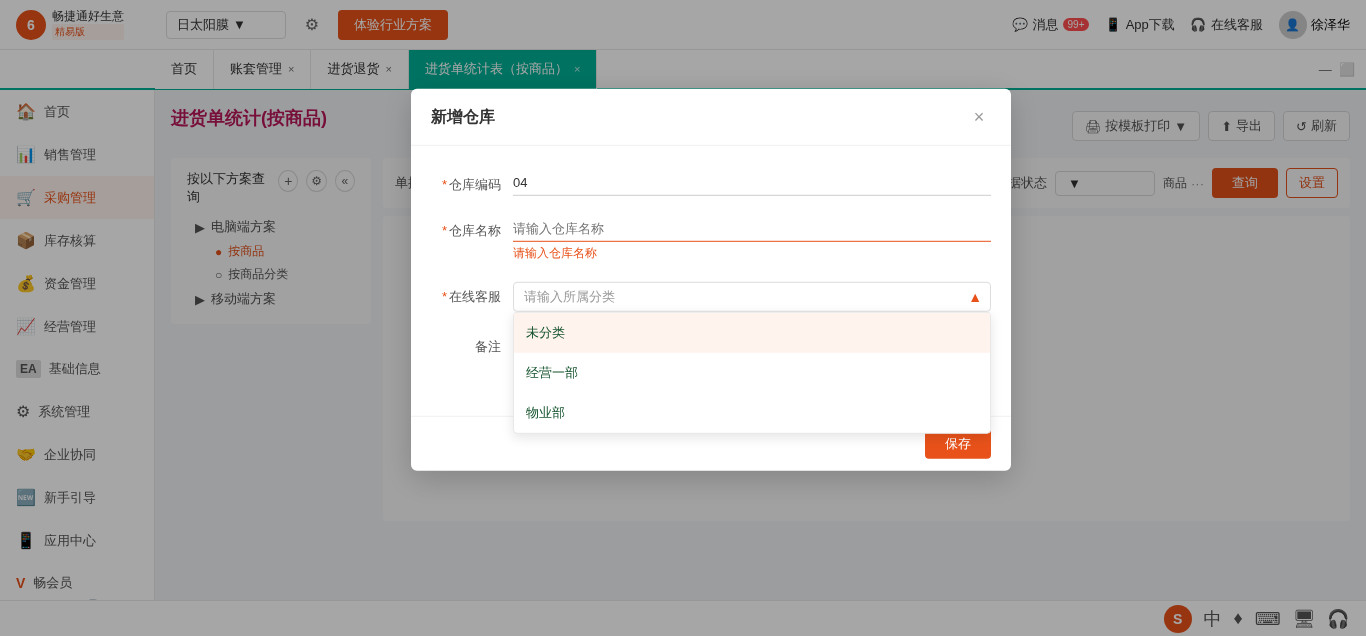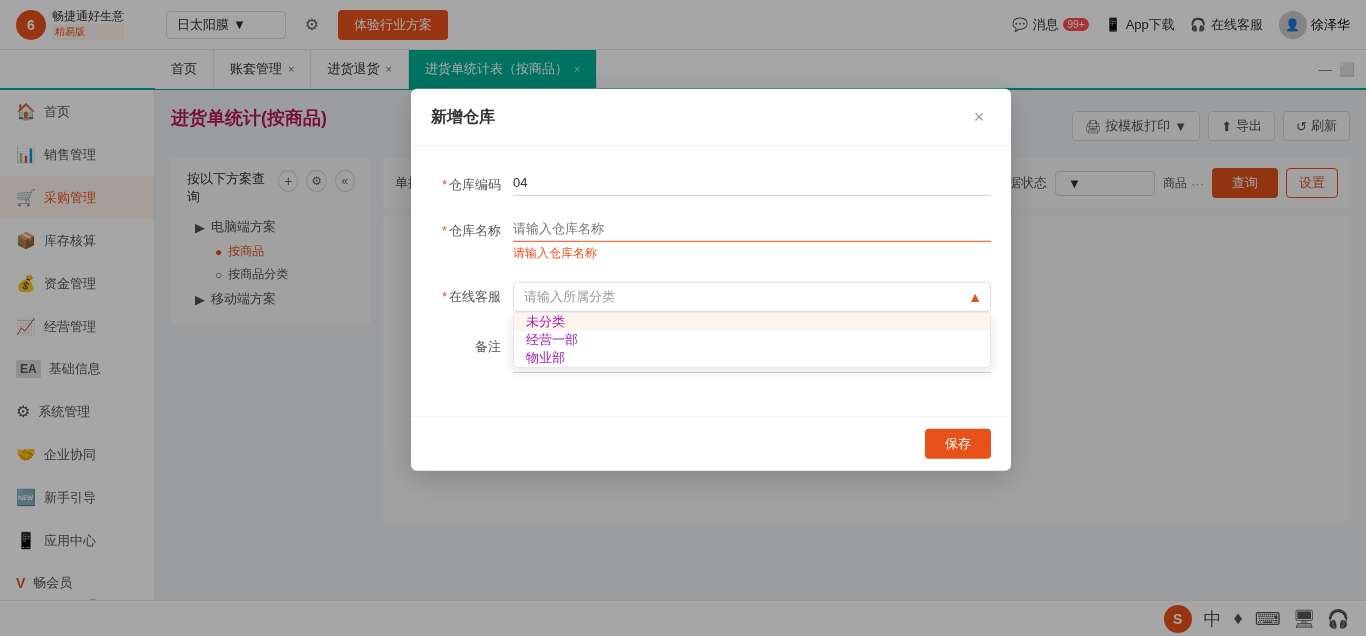--- a/index.html
+++ b/index.html
@@ -370,23 +370,23 @@
       left: 0;
       width: 100%;
       background: #fff;
       border: 1px solid #e8e8e8;
       border-radius: 4px;
       box-shadow: 0 4px 12px rgba(0,0,0,0.1);
       z-index: 300;
       overflow: hidden;
     }
     .category-option {
-      padding: 0 12px;
-      font-size: 13px;
-      color: #a21caf;
+      padding: 11px 12px;
+      font-size: 13px;
+      color: #14532d;
       cursor: pointer;
     }
     .category-option.highlighted { background: #fff3ee; }
     .category-wrapper {
       position: relative;
     }
     .chevron-up-btn {
       position: absolute;
       right: 8px;
       top: 50%;

